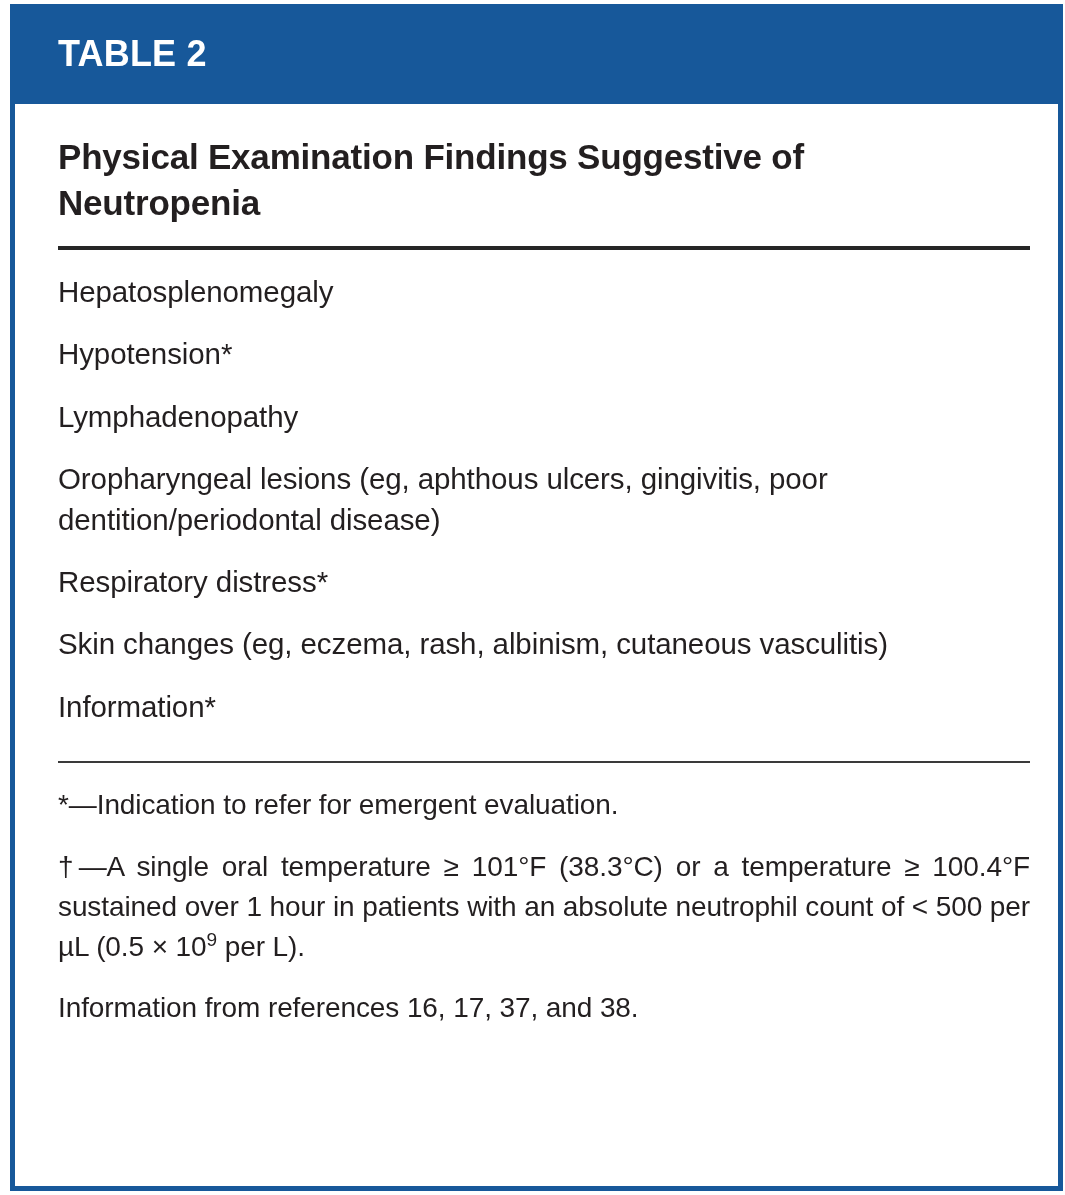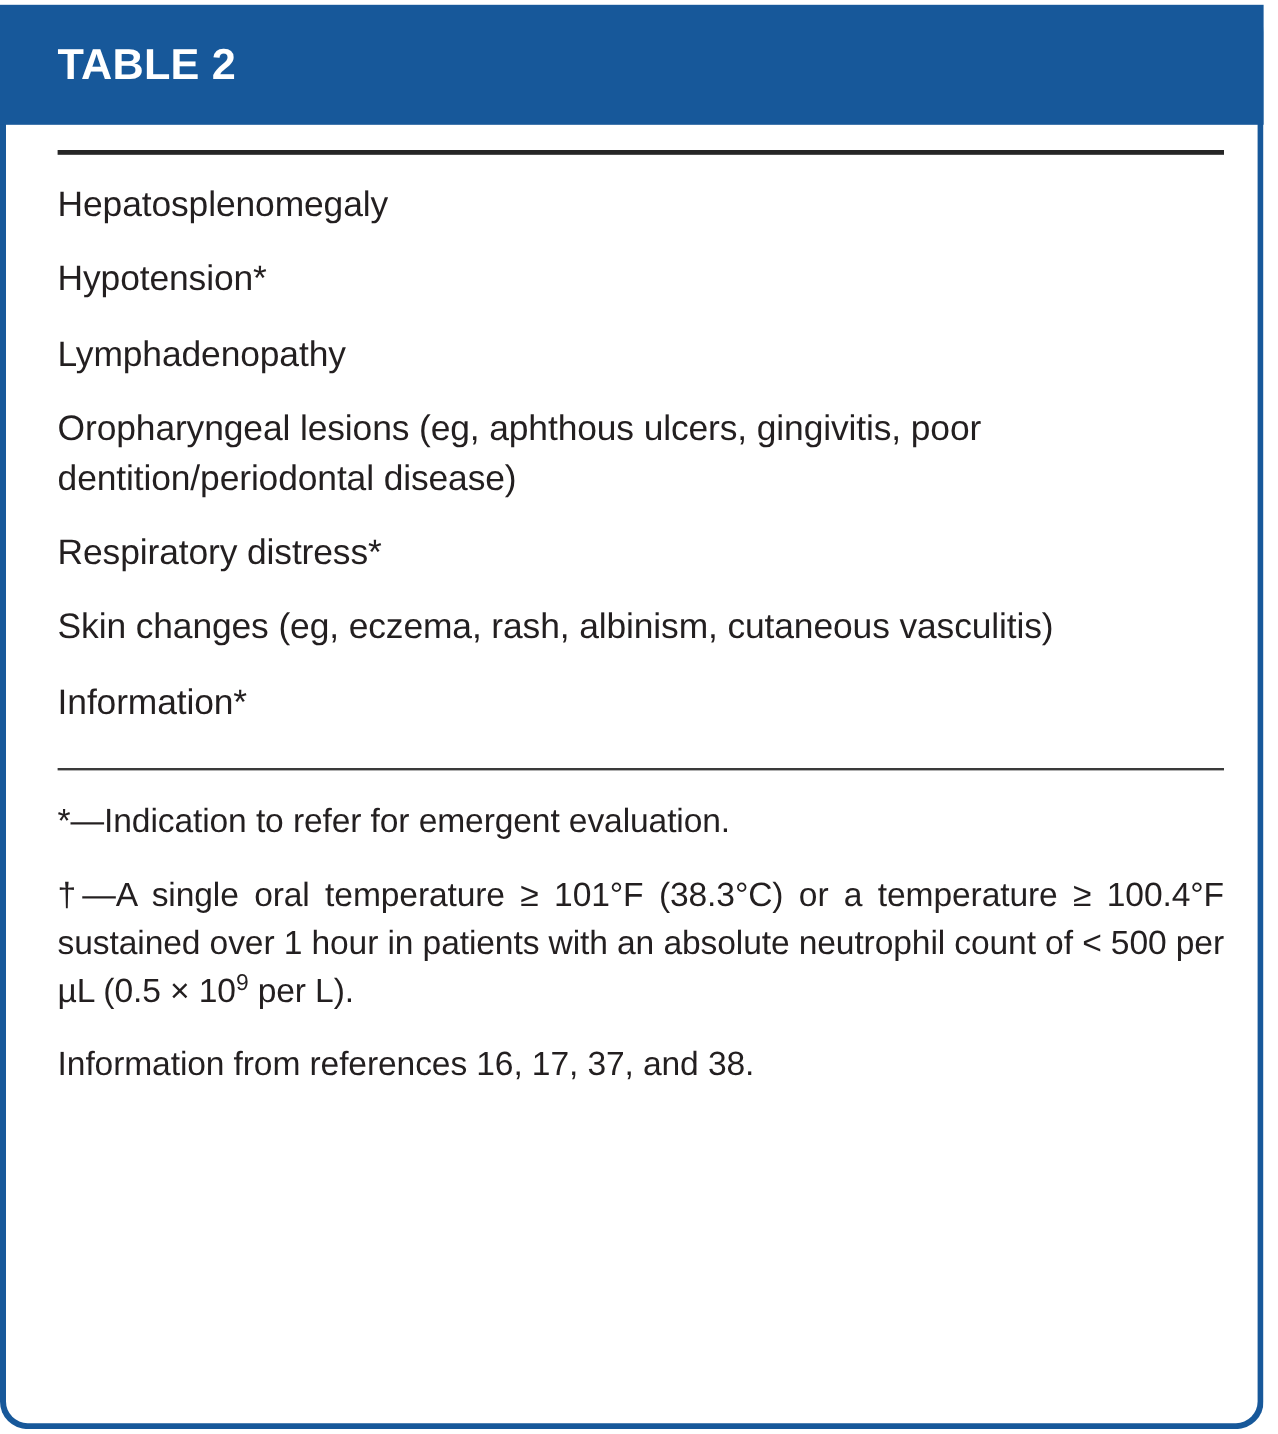--- a/index.html
+++ b/index.html
@@ -9,31 +9,30 @@
   }
   body {
     width: 1065px;
     height: 1195px;
     font-family: "Liberation Sans", sans-serif;
     -webkit-font-smoothing: antialiased;
   }
 
   #table-card {
     position: absolute;
-    left: 0;
+    left: 10px;
     top: 4px;
     width: 1053px;          
     height: 1187px;
     box-sizing: border-box;
     background: #ffffff;
     border-right: 5px solid #17589A;
     border-bottom: 5px solid #17589A;
     border-left: 5px solid #17589A;
     border-top: none;
-    border-radius: 23px;
   }
 
   
   .card-header {
     background: #17589A;
     height: 100px;
     box-sizing: border-box;
     margin: 0 -5px 0 -5px;     
     padding: 0 0 0 48px;
     display: flex;
@@ -126,20 +125,21 @@
 <body>
 
 <div id="table-card">
 
   <div class="card-header">
     <span class="card-header-label">TABLE 2</span>
   </div>
 
   <div class="card-body">
 
+    <h1 class="table-title">Physical Examination Findings Suggestive of Neutropenia</h1>
 
     <hr class="rule-heavy">
 
     <ul class="findings-list">
       <li class="finding-item">Hepatosplenomegaly</li>
       <li class="finding-item">Hypotension*</li>
       <li class="finding-item">Lymphadenopathy</li>
       <li class="finding-item">Oropharyngeal lesions (eg, aphthous ulcers, gingivitis, poor dentition/periodontal disease)</li>
       <li class="finding-item">Respiratory distress*</li>
       <li class="finding-item">Skin changes (eg, eczema, rash, albinism, cutaneous vasculitis)</li>

